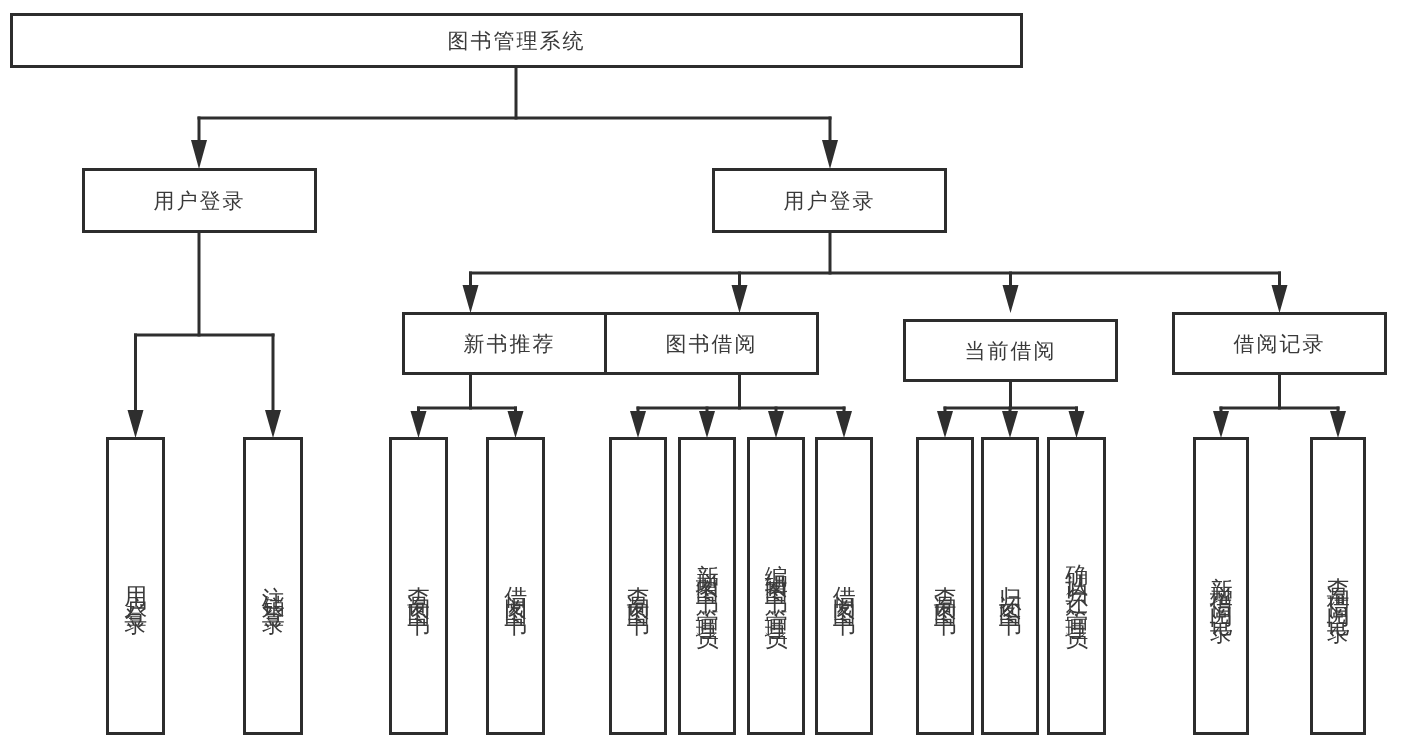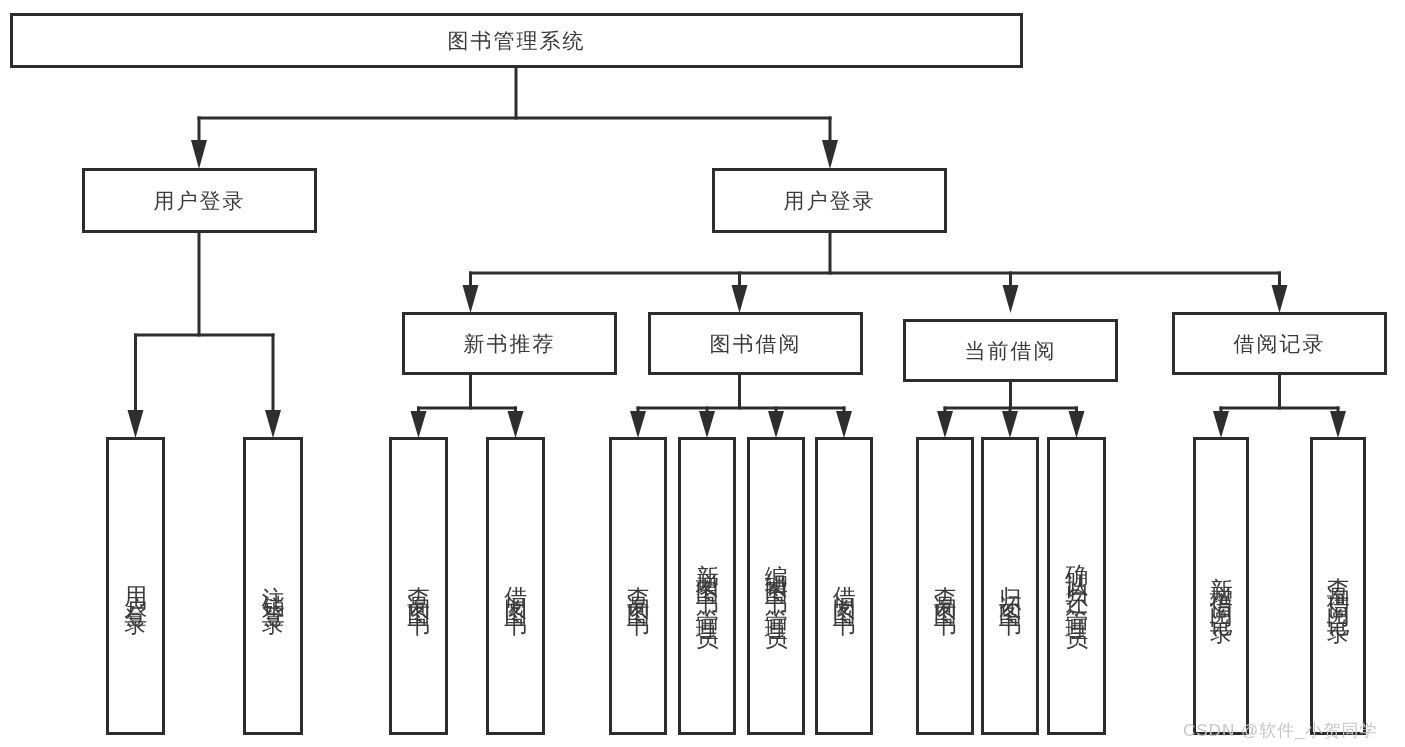--- a/index.html
+++ b/index.html
@@ -153,21 +153,21 @@
   <div class="box h-box" style="left:82px; top:168px; width:235px; height:65px;">
     <span>用户登录</span>
   </div>
   <div class="box h-box" style="left:712px; top:168px; width:235px; height:65px;">
     <span>用户登录</span>
   </div>
 
   <div class="box h-box" style="left:363px; top:312px; width:215px; height:63px;margin-left:39px;">
     <span>新书推荐</span>
   </div>
-  <div class="box h-box" style="left:648px; top:312px; width:215px; height:63px;">
+  <div class="box h-box" style="left:604px; top:312px; width:215px; height:63px;">
     <span>图书借阅</span>
   </div>
   <div class="box h-box" style="left:903px; top:312px; width:215px; height:63px;margin-top:7px;">
     <span>当前借阅</span>
   </div>
   <div class="box h-box" style="left:1172px; top:312px; width:215px; height:63px;">
     <span>借阅记录</span>
   </div>
 
   <div class="box v-box" style="left:106px; top:437px; width:59px; height:298px;">
@@ -207,15 +207,14 @@
     <span class="v-label">确认归还（管理员）</span>
   </div>
 
   <div class="box v-box" style="left:1193px; top:437px; width:56px; height:298px;">
     <span class="v-label">新增借阅记录</span>
   </div>
   <div class="box v-box" style="left:1310px; top:437px; width:56px; height:298px;">
     <span class="v-label">查询借阅记录</span>
   </div>
 
-  <div class="watermark">CSDN @软件_小贺同学</div>
 
 </div>
 
 </body></html>

